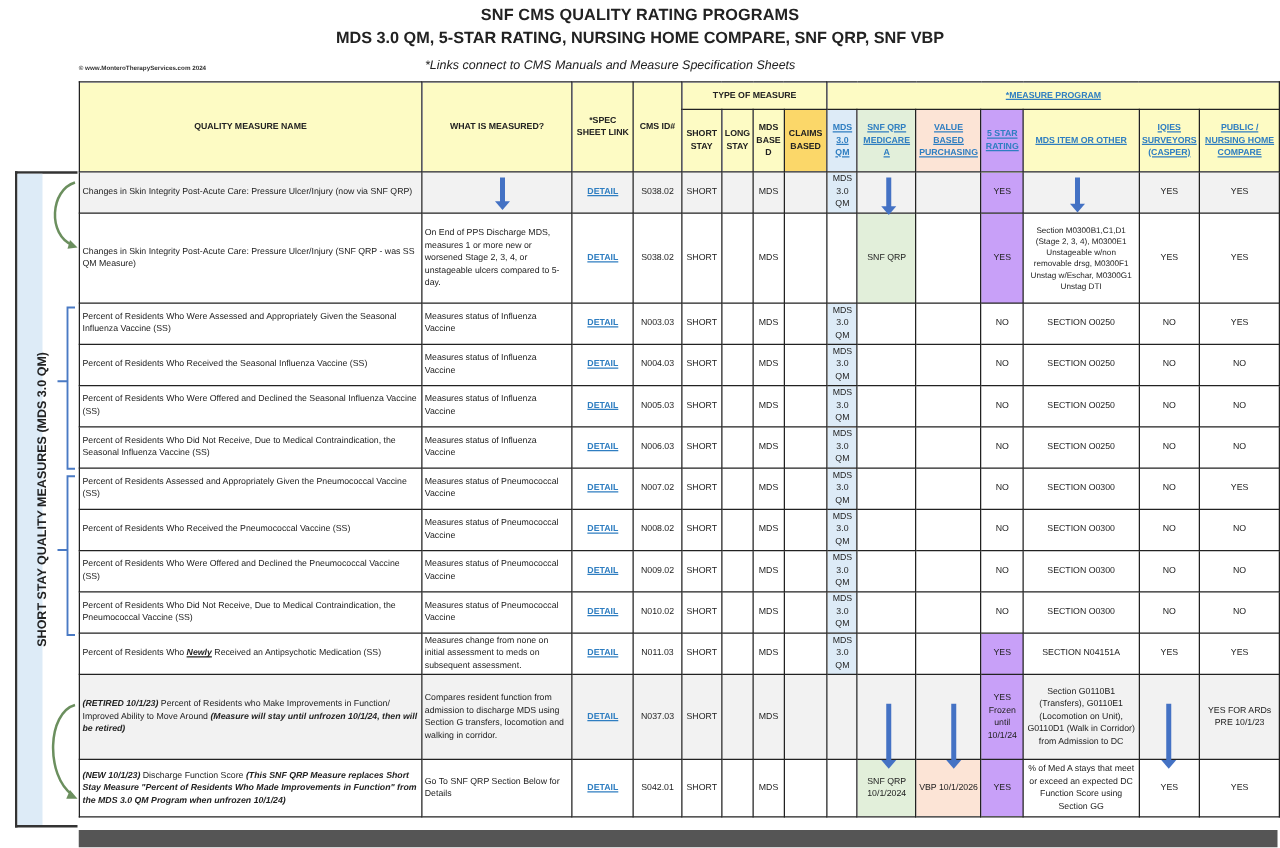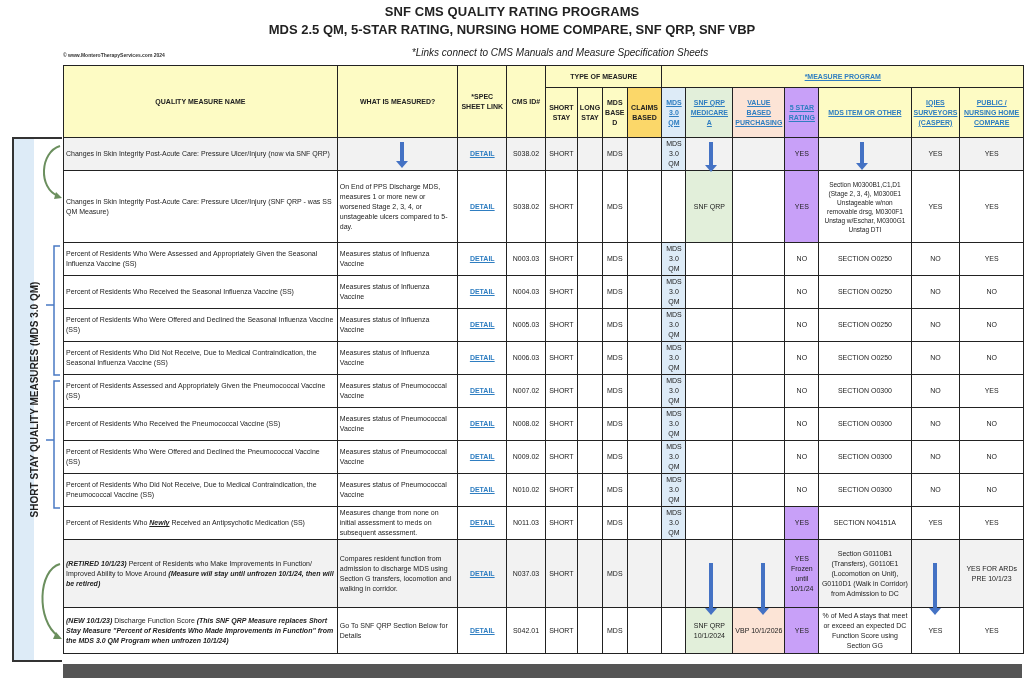--- a/index.html
+++ b/index.html
@@ -1,20 +1,20 @@
 <!DOCTYPE html>
 <html><head>
 <meta charset="utf-8">
 <style>
   html,body{margin:0;padding:0;background:#fff;}
   body{width:1024px;height:678px;overflow:hidden;position:relative;font-family:"Liberation Sans",sans-serif;color:#222;}
   .title1{position:absolute;left:0;top:4px;width:1024px;text-align:center;font-weight:bold;font-size:13px;letter-spacing:0.1px;}
   .title2{position:absolute;left:0;top:22px;width:1024px;text-align:center;font-weight:bold;font-size:13px;}
   .copyright{position:absolute;left:63px;top:52px;font-size:5px;font-weight:bold;color:#333;}
-  .linknote{position:absolute;left:340px;top:47px;width:440px;text-align:center;font-style:italic;font-size:10px;color:#222;}
+  .linknote{position:absolute;left:340px;top:47px;width:440px;font-style:italic;font-size:10px;color:#222;}
   table.qm{position:absolute;left:63px;top:65px;border-collapse:collapse;table-layout:fixed;}
   table.qm td, table.qm th{border:1px solid #222;padding:0 2px;font-size:7px;line-height:10px;vertical-align:middle;overflow:hidden;}
   table.qm thead th{background:#fdfbc4;font-weight:bold;text-align:center;}
   th.big{font-size:13px;line-height:18px;}
   th.med{font-size:14px;line-height:20px;}
   th.small{font-size:8px;line-height:11px;}
   th.tiny{font-size:5.5px;line-height:8px;}
   th.sub{font-size:6px;line-height:8px;}
   th.lnk{color:#2f7ec1;text-decoration:underline;font-weight:normal;font-size:6px;line-height:8px;}
   th.claims{background:#fbd769 !important;}
@@ -39,21 +39,21 @@
   .bottombar{position:absolute;left:63px;top:664px;width:959px;height:14px;background:#555;}
   .arrowdown{position:absolute;width:4px;background:#4472c4;}
   .arrowdown:after{content:"";position:absolute;left:-4px;bottom:-6px;border-left:6px solid transparent;border-right:6px solid transparent;border-top:7px solid #4472c4;}
   svg.brackets{position:absolute;left:0;top:0;pointer-events:none;}
   b.i{font-style:italic;}
 </style>
 </head>
 <body>
 
 <div class="title1">SNF CMS QUALITY RATING PROGRAMS</div>
-<div class="title2">MDS 2.5 QM, 5-STAR RATING, NURSING HOME COMPARE, SNF QRP, SNF VBP</div>
+<div class="title2">MDS 3.0 QM, 5-STAR RATING, NURSING HOME COMPARE, SNF QRP, SNF VBP</div>
 <div class="copyright">© www.MonteroTherapyServices.com 2024</div>
 <div class="linknote">*Links connect to CMS Manuals and Measure Specification Sheets</div>
 
 <div class="sidebar">
   <div class="band"></div>
   <div class="label">SHORT STAY QUALITY MEASURES (MDS 3.0 QM)</div>
 </div>
 
 <table class="qm">
   <colgroup>

